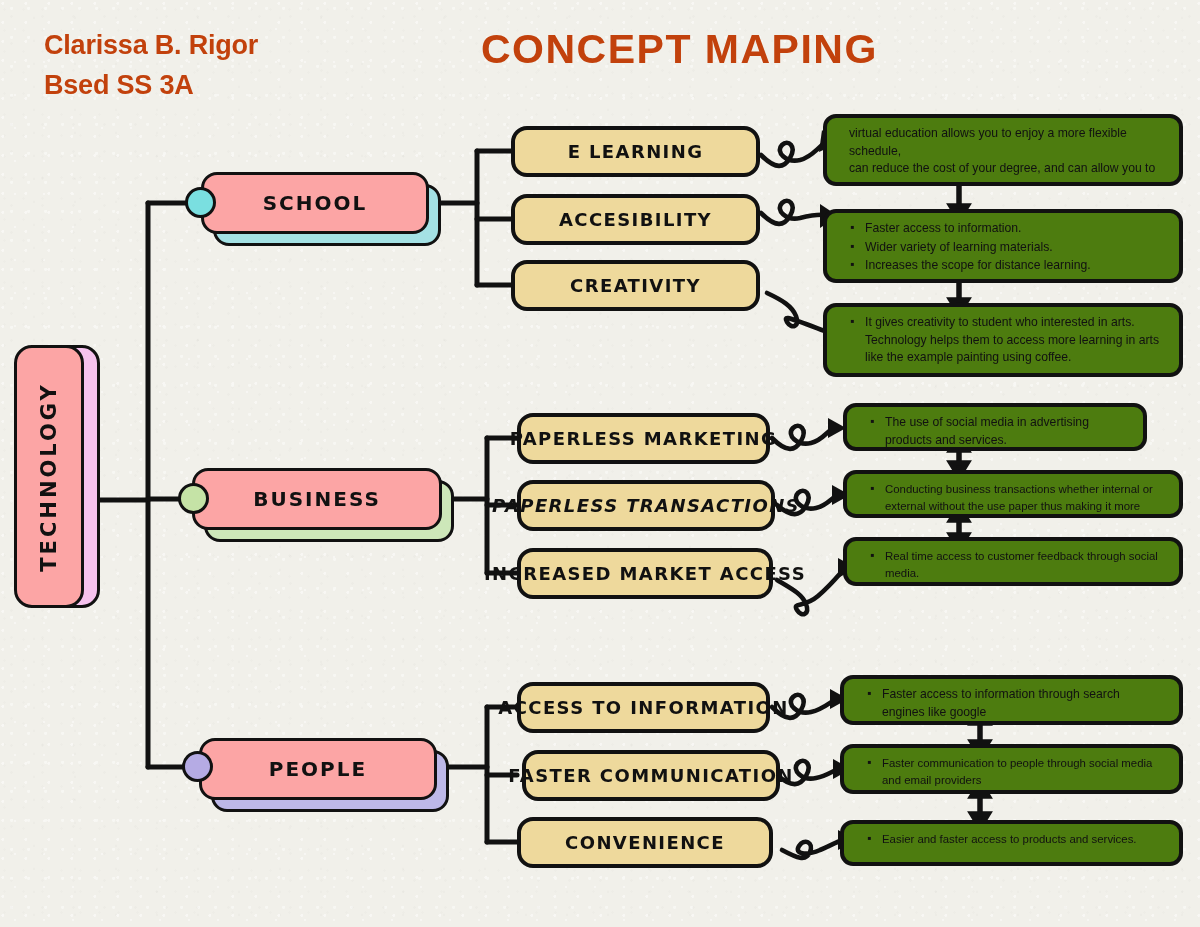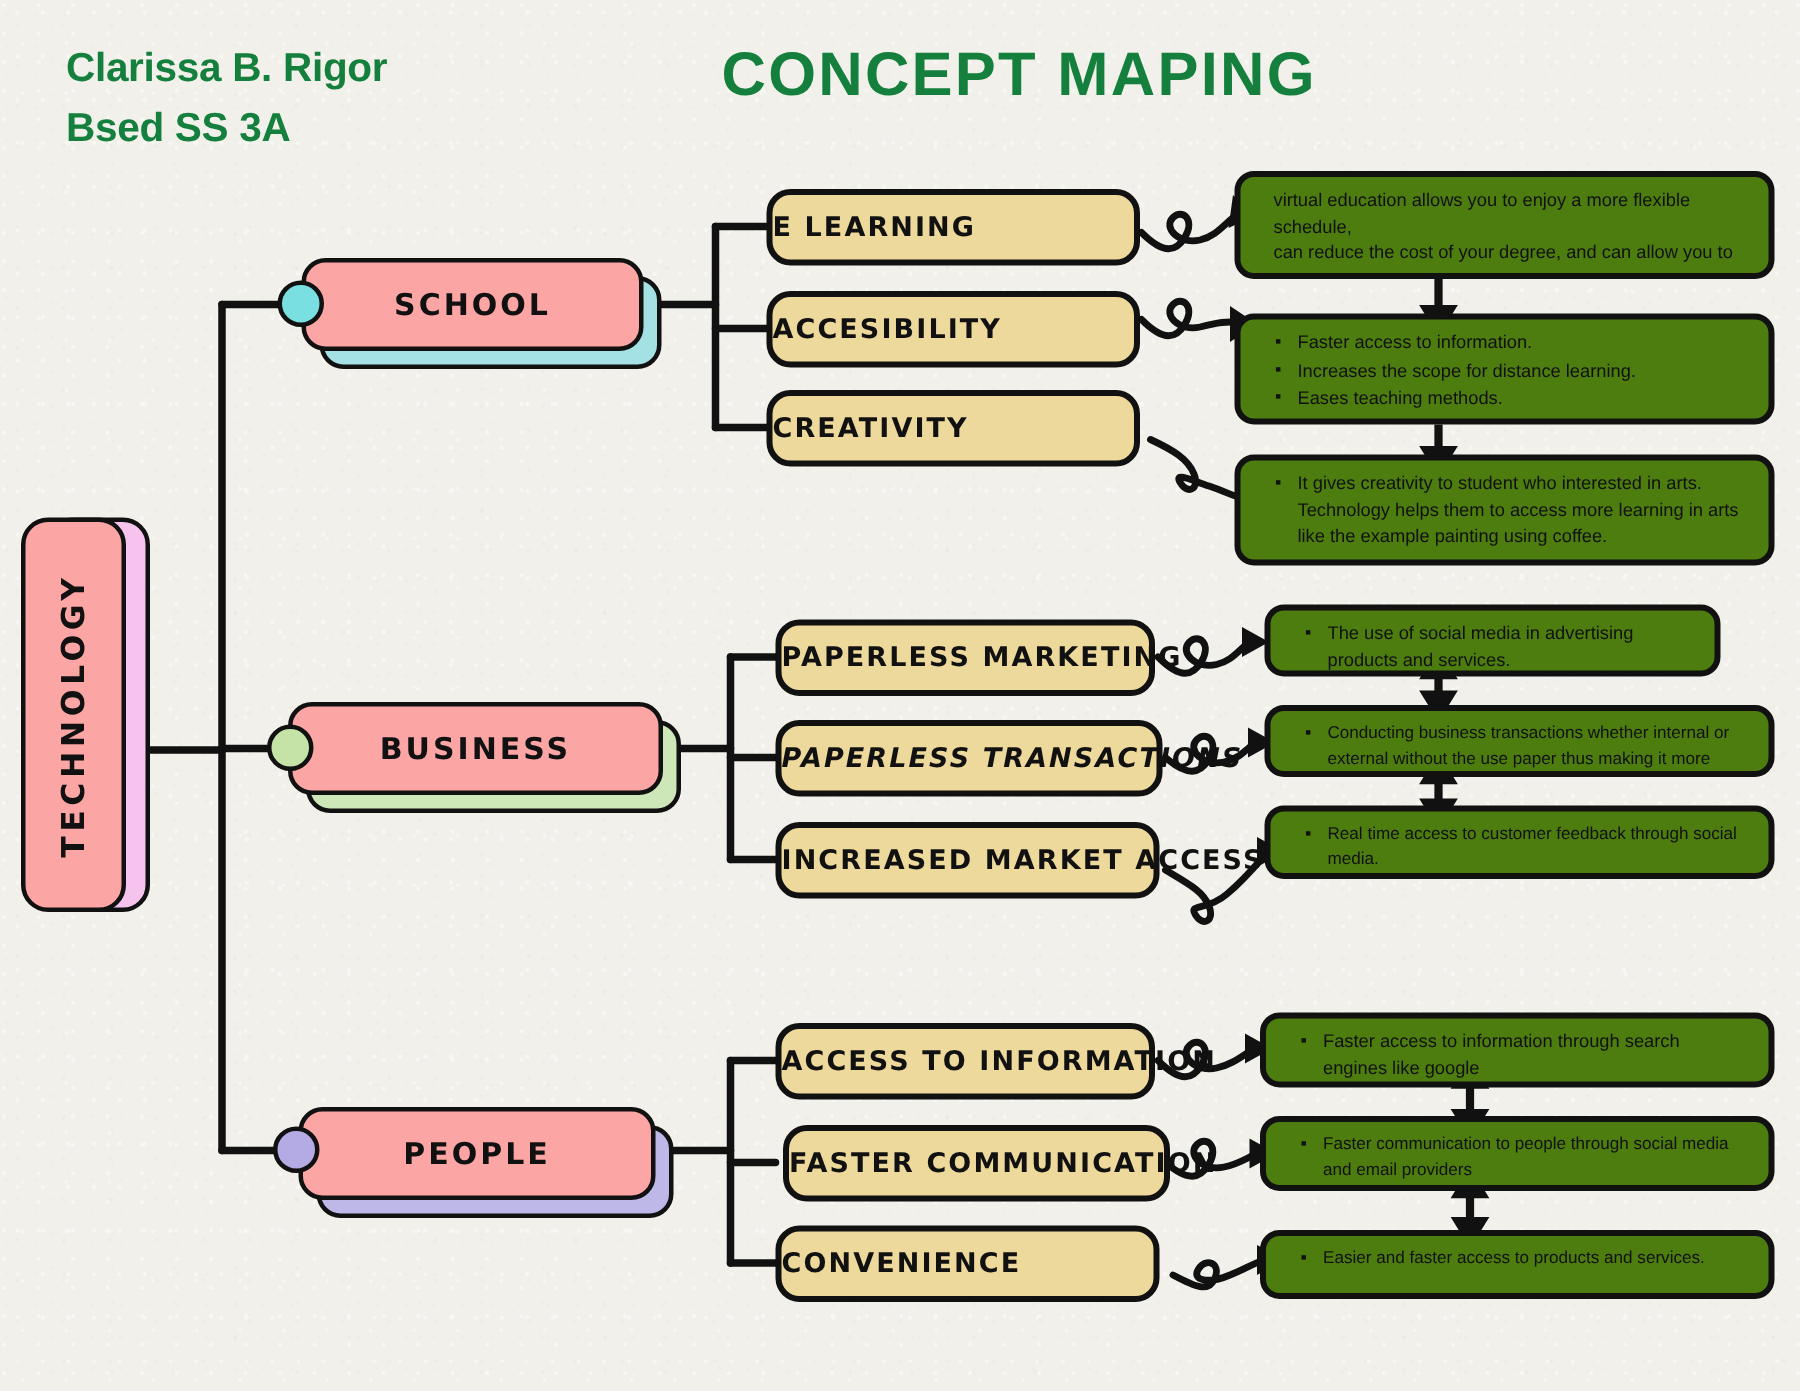--- a/index.html
+++ b/index.html
@@ -29,21 +29,21 @@
       radial-gradient(circle at 24% 45%, rgba(0,0,0,.028) 0 1px, transparent 1.4px);
     background-size: 23px 19px, 31px 27px, 17px 29px, 41px 23px, 29px 33px, 19px 21px;
   }
   #svg-layer {
     position: absolute;
     left: 0; top: 0;
     width: 1200px; height: 927px;
   }
   .hdr {
     position: absolute;
-    color: #15803d;
+    color: #c2410c;
     font-weight: bold;
     letter-spacing: -0.2px;
     text-align: center;
   }
   #author-name { left: 44px; top: 30px; font-size: 27px; }
   #author-class { left: 44px; top: 70px; font-size: 27px; }
   #page-title {
     left: 481px; top: 26px;
     font-size: 41px;
     letter-spacing: 1.5px;
@@ -117,21 +117,21 @@
 
   
   .leaf {
     position: absolute;
     box-sizing: border-box;
     background: #eed99c;
     border: 4px solid #111;
     border-radius: 16px;
     display: flex;
     align-items: center;
-    justify-content: flex-start;
+    justify-content: center;
     z-index: 4;
   }
   .leaf .leaf-label {
     font-family: "DejaVu Sans", sans-serif;
     font-weight: bold;
     color: #111;
     letter-spacing: 1.4px;
     font-size: 18px;
     white-space: nowrap;
   }
@@ -282,20 +282,21 @@
 
 <div class="desc plain" style="left:823px; top:114px; width:360px; height:72px;">
   <p>virtual education allows you to enjoy a more flexible schedule,</p>
   <p>can reduce the cost of your degree, and can allow you to more</p>
 
 </div>
 
 <div class="desc" style="left:823px; top:209px; width:360px; height:74px;">
   <ul>
     <li>Faster access to information.</li>
+    <li>Wider variety of learning materials.</li>
     <li>Increases the scope for distance learning.</li>
     <li>Eases teaching methods.</li>
   </ul>
 </div>
 
 <div class="desc" style="left:823px; top:303px; width:360px; height:74px;">
   <ul>
     <li>It gives creativity to student who interested in arts. Technology helps them to access more learning in arts like the example painting using coffee.</li>
   </ul>
 </div>

